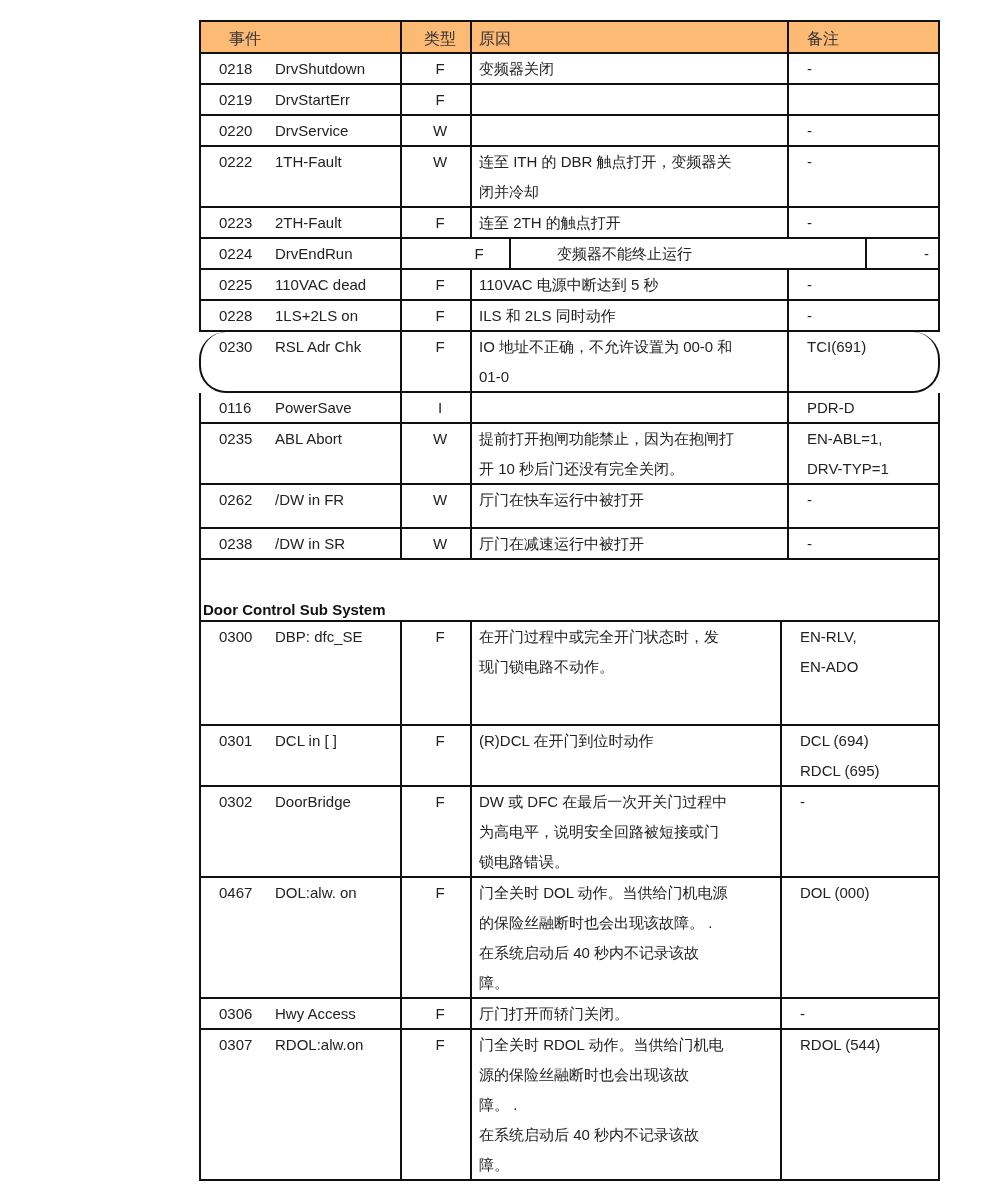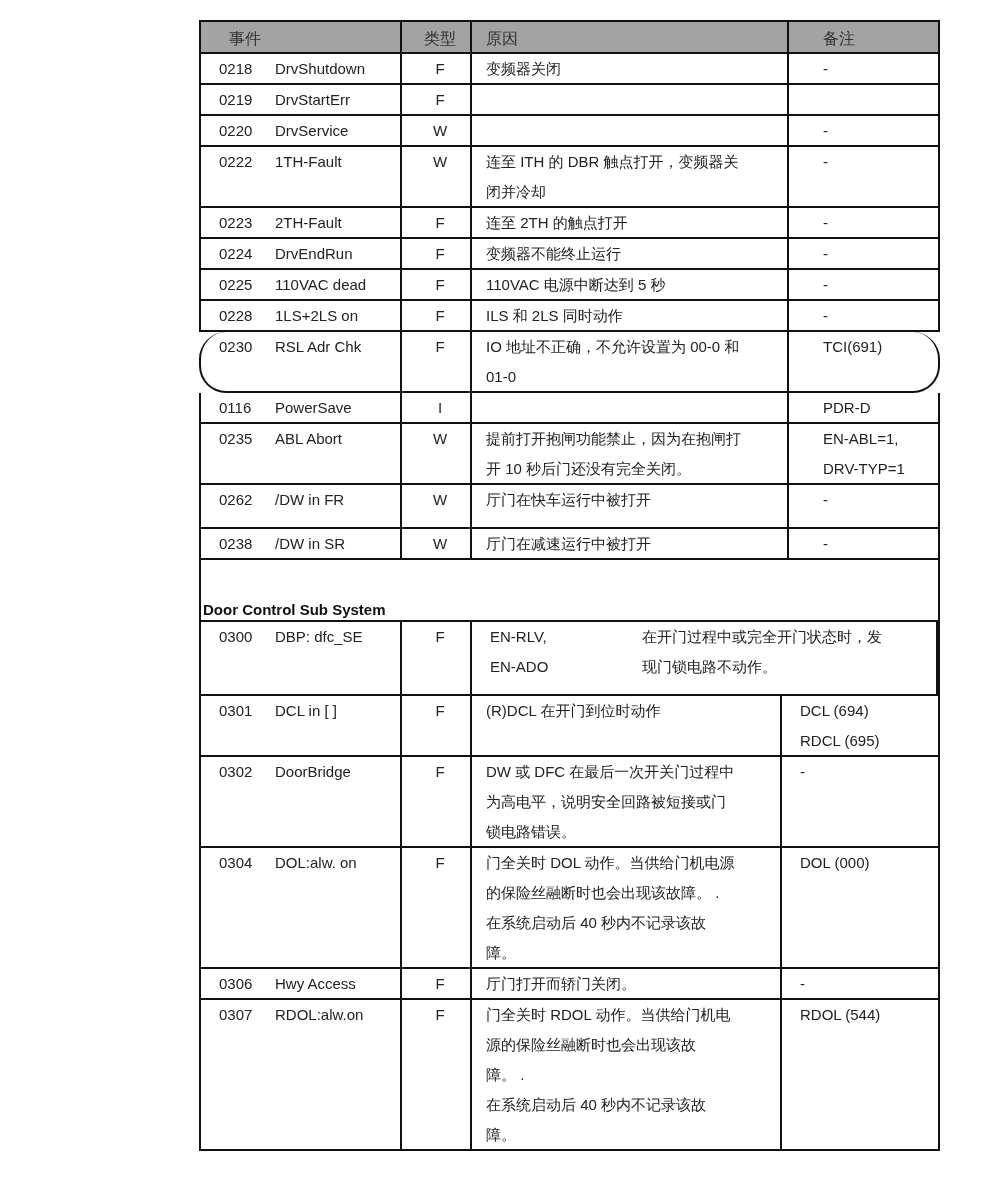--- a/index.html
+++ b/index.html
@@ -1,25 +1,25 @@
 <!DOCTYPE html>
 <html><head>
 <meta charset="utf-8">
 <style>
   html, body { margin:0; padding:0; background:#ffffff; }
   body { width:992px; height:1190px; position:relative; overflow:hidden;
          font-family:"Liberation Sans","DejaVu Sans",sans-serif; color:#222; }
   .tbl { position:absolute; left:199px; top:20px; width:741px; }
   .row { position:relative; display:flex; border-left:2px solid #111; border-right:2px solid #111; border-bottom:2px solid #111; box-sizing:border-box; }
-  .row.head { border-top:2px solid #111; background:#a3a3a3; height:34px; }
+  .row.head { border-top:2px solid #111; background:#fdba74; height:34px; }
   .cell { box-sizing:border-box; padding:6px 8px 0 18px; font-size:15px; line-height:30px; }
   .c1 { width:201px; border-right:2px solid #111; display:flex; }
   .c2 { width:70px; border-right:2px solid #111; text-align:center; padding-left:8px; padding-right:0; }
-  .c3 { width:317px; border-right:2px solid #111; padding-left:14px; }
-  .c4 { flex:1; padding-left:34px; }
+  .c3 { width:317px; border-right:2px solid #111; padding-left:7px; }
+  .c4 { flex:1; padding-left:18px; }
   .row.door .c1 { width:201px; }
   .row.door .c3 { width:310px; }
   .row.door .c4 { padding-left:18px; }
   .head .cell { padding-top:0; line-height:34px; font-size:16px; color:#333; }
   .code { width:56px; }
   .name { }
   .pre { white-space:pre-line; }
   .section { height:62px; display:block; }
   .section .title { position:absolute; left:2px; bottom:2px; font-weight:bold; font-size:15px; color:#111; }
   .cell.c1, .cell.c2, .cell.c3, .cell.c4 { padding-top:0; }
@@ -75,21 +75,21 @@
       </div>
       <div class="row std " style="height: 31px;">
         <div class="cell c1">
           <span class="code">0223</span>
           <span class="name">2TH-Fault</span>
         </div>
         <div class="cell c2">F</div>
         <div class="cell c3 pre">连至 2TH 的触点打开</div>
         <div class="cell c4 pre">-</div>
       </div>
-      <div class="row std " style="height: 31px;">
+      <div class="row std " style="height: 31px; gap: 39px;">
         <div class="cell c1">
           <span class="code">0224</span>
           <span class="name">DrvEndRun</span>
         </div>
         <div class="cell c2">F</div>
         <div class="cell c3 pre">变频器不能终止运行</div>
         <div class="cell c4 pre">-</div>
       </div>
       <div class="row std " style="height: 31px;">
         <div class="cell c1">
@@ -155,30 +155,30 @@
         </div>
         <div class="cell c2">W</div>
         <div class="cell c3 pre">厅门在减速运行中被打开</div>
         <div class="cell c4 pre">-</div>
       </div>
     </div>
   <div class="row section">
     <div class="title">Door Control Sub System</div>
   </div>
   <div id="rows-door">
-      <div class="row std door" style="height: 74px;">
+      <div class="row std door" style="height: 104px;">
         <div class="cell c1">
           <span class="code">0300</span>
           <span class="name">DBP: dfc_SE</span>
         </div>
         <div class="cell c2">F</div>
+        <div class="cell c3 pre">在开门过程中或完全开门状态时，发
+现门锁电路不动作。</div>
         <div class="cell c4 pre">EN-RLV,
 EN-ADO</div>
-        <div class="cell c3 pre">在开门过程中或完全开门状态时，发
-现门锁电路不动作。</div>
       </div>
       <div class="row std door" style="height: 61px;">
         <div class="cell c1">
           <span class="code">0301</span>
           <span class="name">DCL in [ ]</span>
         </div>
         <div class="cell c2">F</div>
         <div class="cell c3 pre">(R)DCL 在开门到位时动作</div>
         <div class="cell c4 pre">DCL   (694)
 RDCL (695)</div>
@@ -189,21 +189,21 @@
           <span class="name">DoorBridge</span>
         </div>
         <div class="cell c2">F</div>
         <div class="cell c3 pre">DW 或 DFC 在最后一次开关门过程中
 为高电平，说明安全回路被短接或门
 锁电路错误。</div>
         <div class="cell c4 pre">-</div>
       </div>
       <div class="row std door" style="height: 121px;">
         <div class="cell c1">
-          <span class="code">0304</span>
+          <span class="code">0467</span>
           <span class="name">DOL:alw. on</span>
         </div>
         <div class="cell c2">F</div>
         <div class="cell c3 pre">门全关时 DOL 动作。当供给门机电源
 的保险丝融断时也会出现该故障。  .
   在系统启动后  40  秒内不记录该故
 障。</div>
         <div class="cell c4 pre">DOL   (000)</div>
       </div>
       <div class="row std door" style="height: 31px;">

